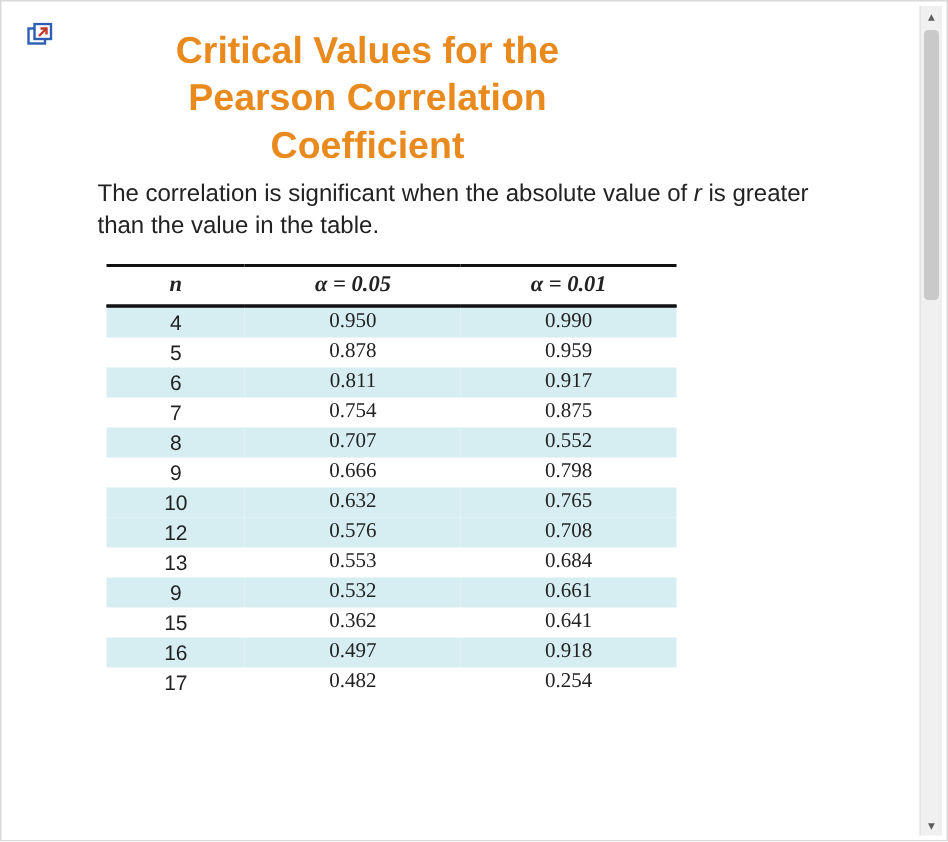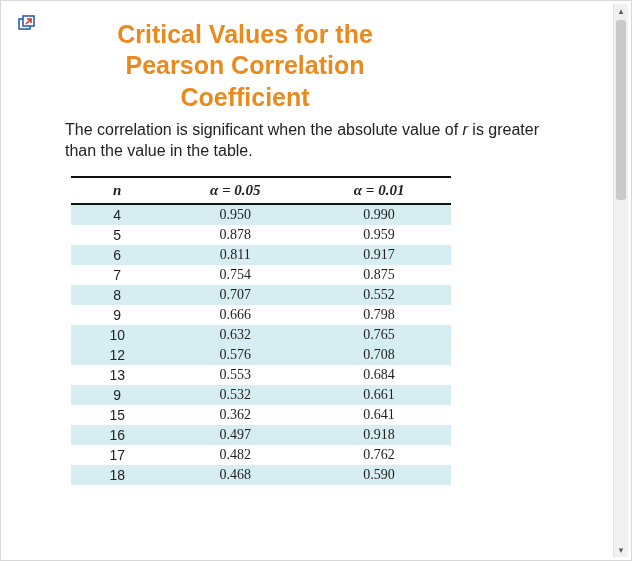--- a/index.html
+++ b/index.html
@@ -207,26 +207,21 @@
             <td class="v">0.641</td>
           </tr>
           <tr class="band">
             <td class="n">16</td>
             <td class="v">0.497</td>
             <td class="v">0.918</td>
           </tr>
           <tr>
             <td class="n">17</td>
             <td class="v">0.482</td>
-            <td class="v">0.762</td>
-          </tr>
-          <tr class="band">
-            <td class="n">18</td>
-            <td class="v">0.468</td>
-            <td class="v">0.590</td>
+            <td class="v">0.254</td>
           </tr>
         </tbody>
     </table>
 
     <div style="height:40px"></div>
   </div>
 
   <div class="sb">
     <div class="arrow up">▴</div>
     <div class="thumb"></div>

